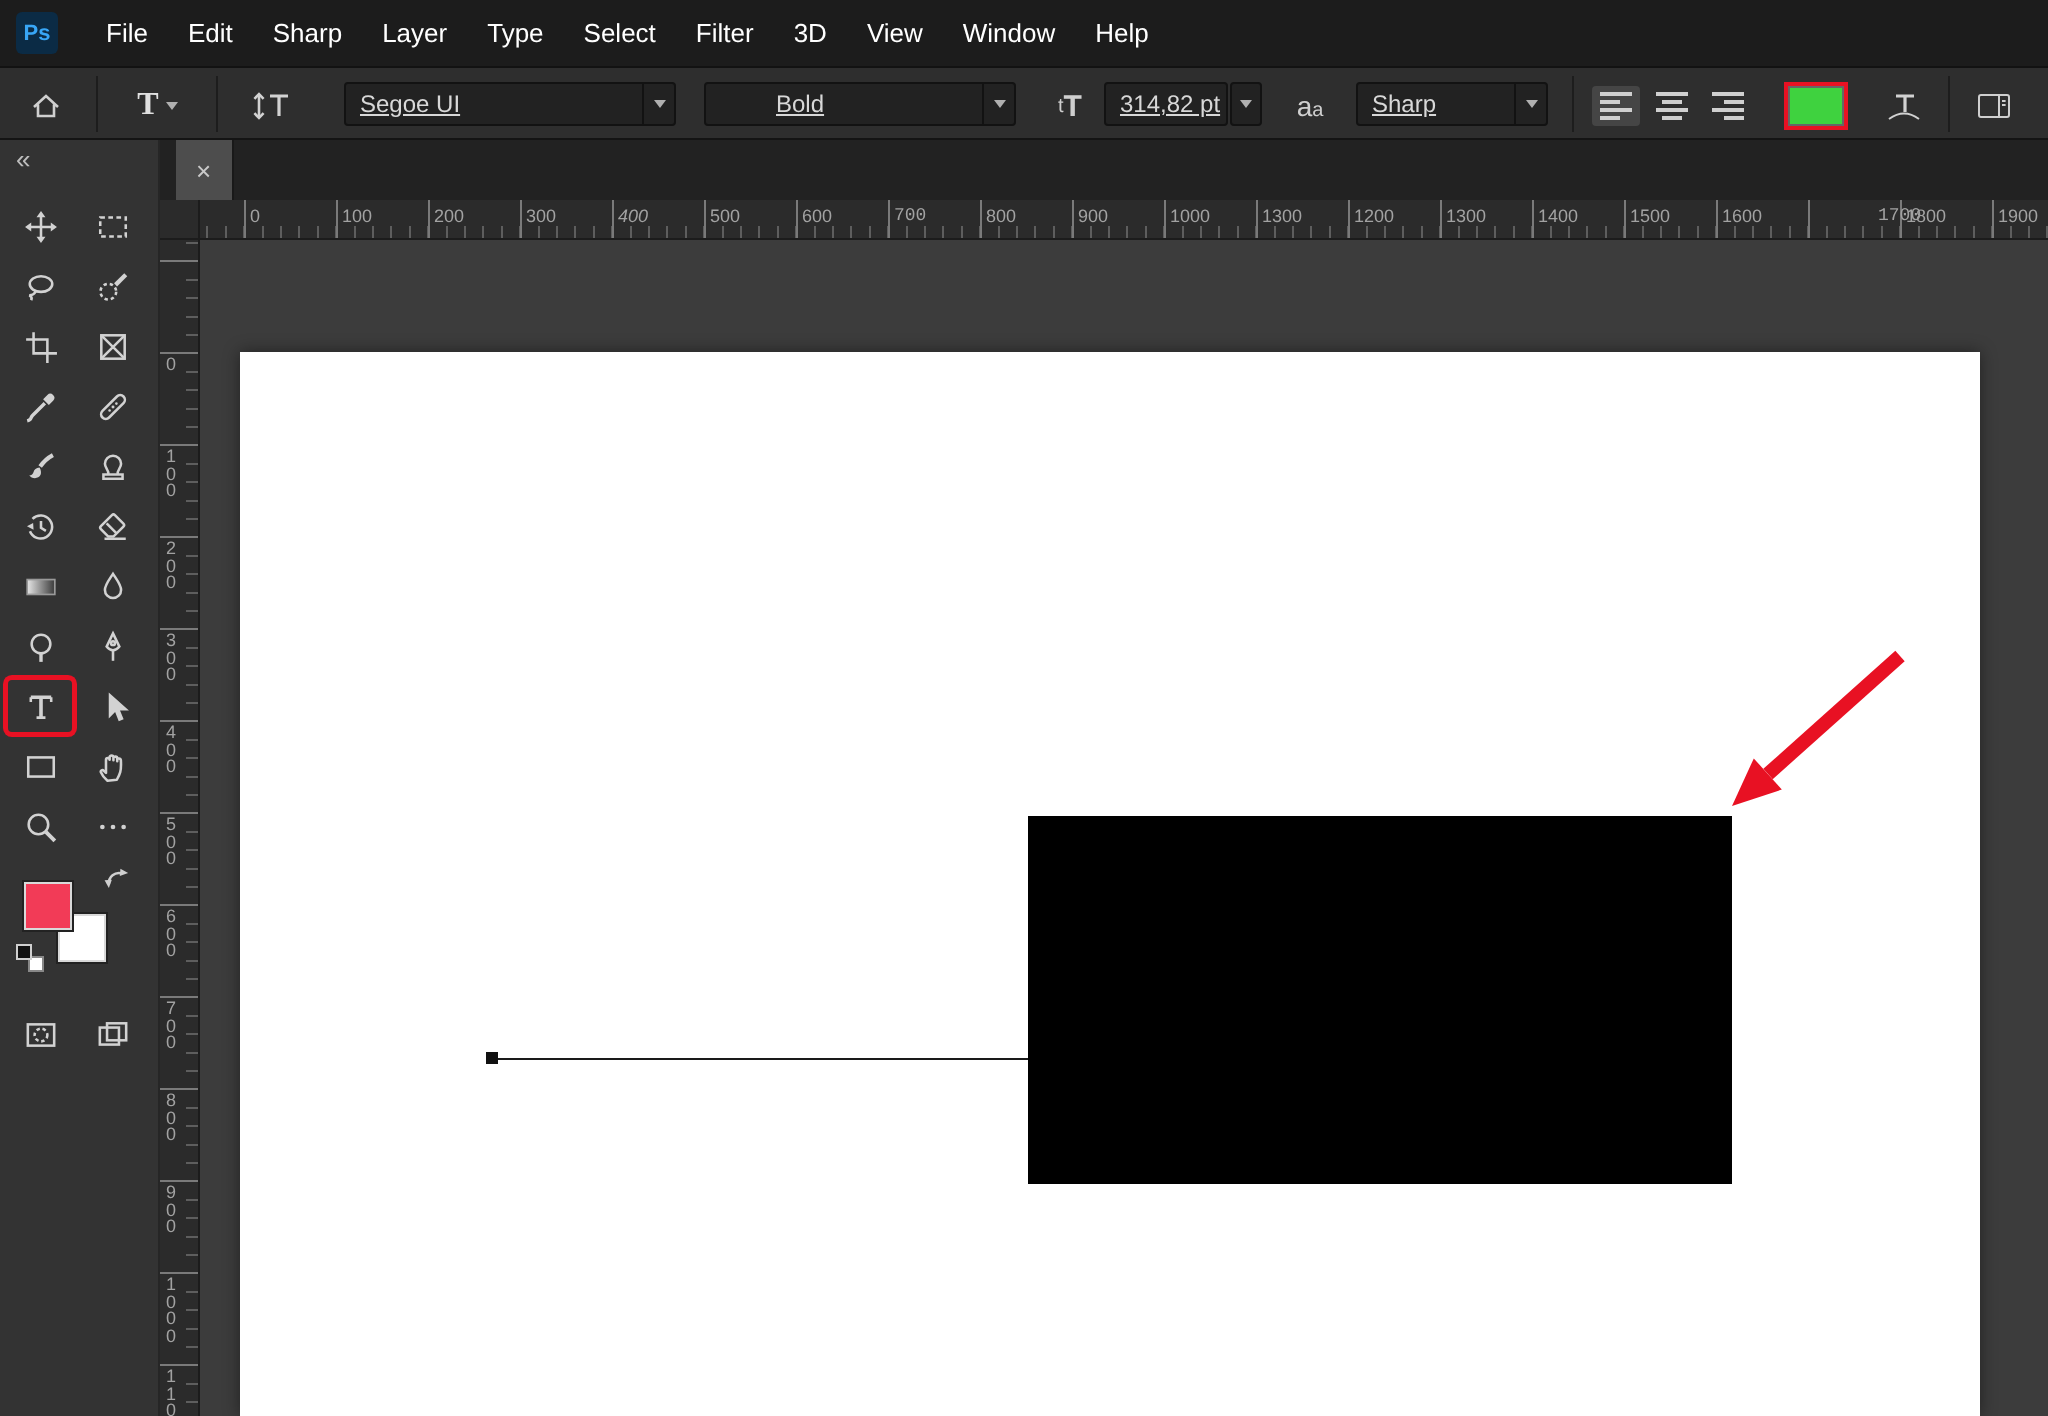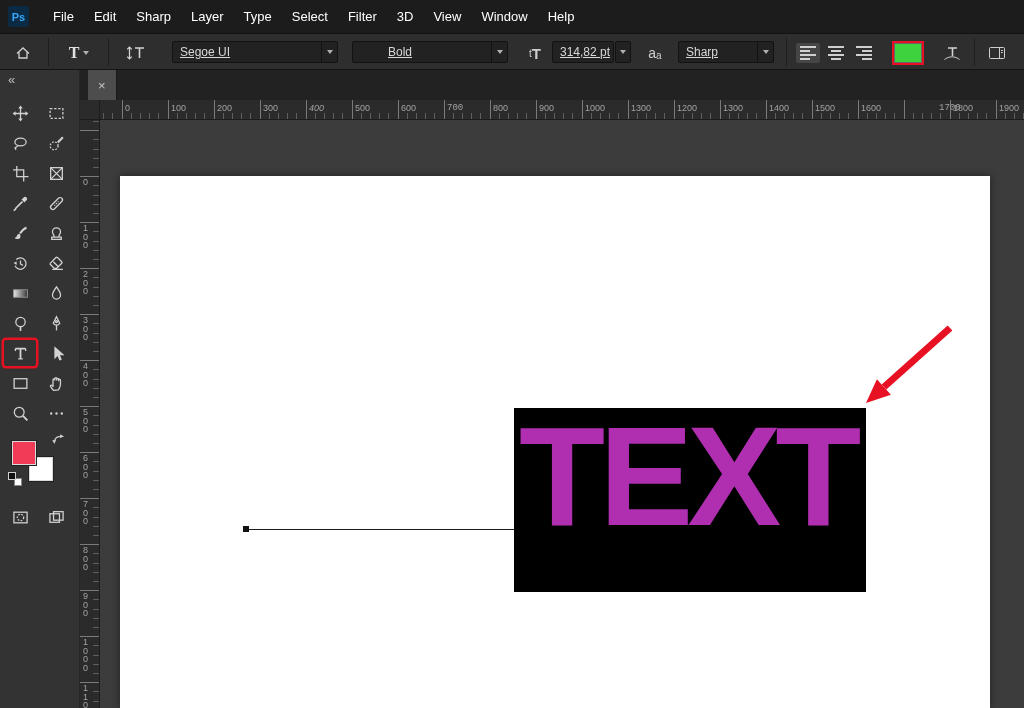--- a/index.html
+++ b/index.html
@@ -491,21 +491,20 @@
     <div class="vlab" style="top: 564px;">
       <i>1</i>
       <i>1</i>
       <i>0</i>
     </div>
   </div>
 
 <div id="pasteboard" style="background: rgb(60, 60, 60);">
   <div id="doc-canvas" style="background: rgb(255, 255, 255);"></div>
   <div id="sel-highlight" style="background: rgb(0, 0, 0);"></div>
-  <div id="word-text" class="big-word" style="color: rgb(176, 47, 176);">TEXT</div>
   <div id="baseline"></div>
   <div id="baseline-anchor"></div>
 </div>
 
 <svg id="annot-arrow">
   <line x1="950" y1="328" x2="884" y2="387" stroke="currentColor" stroke-width="7"></line>
   <polygon points="866,403 876.9,379.2 890.9,394.8" fill="currentColor"></polygon>
 </svg>
 
 </body></html>

